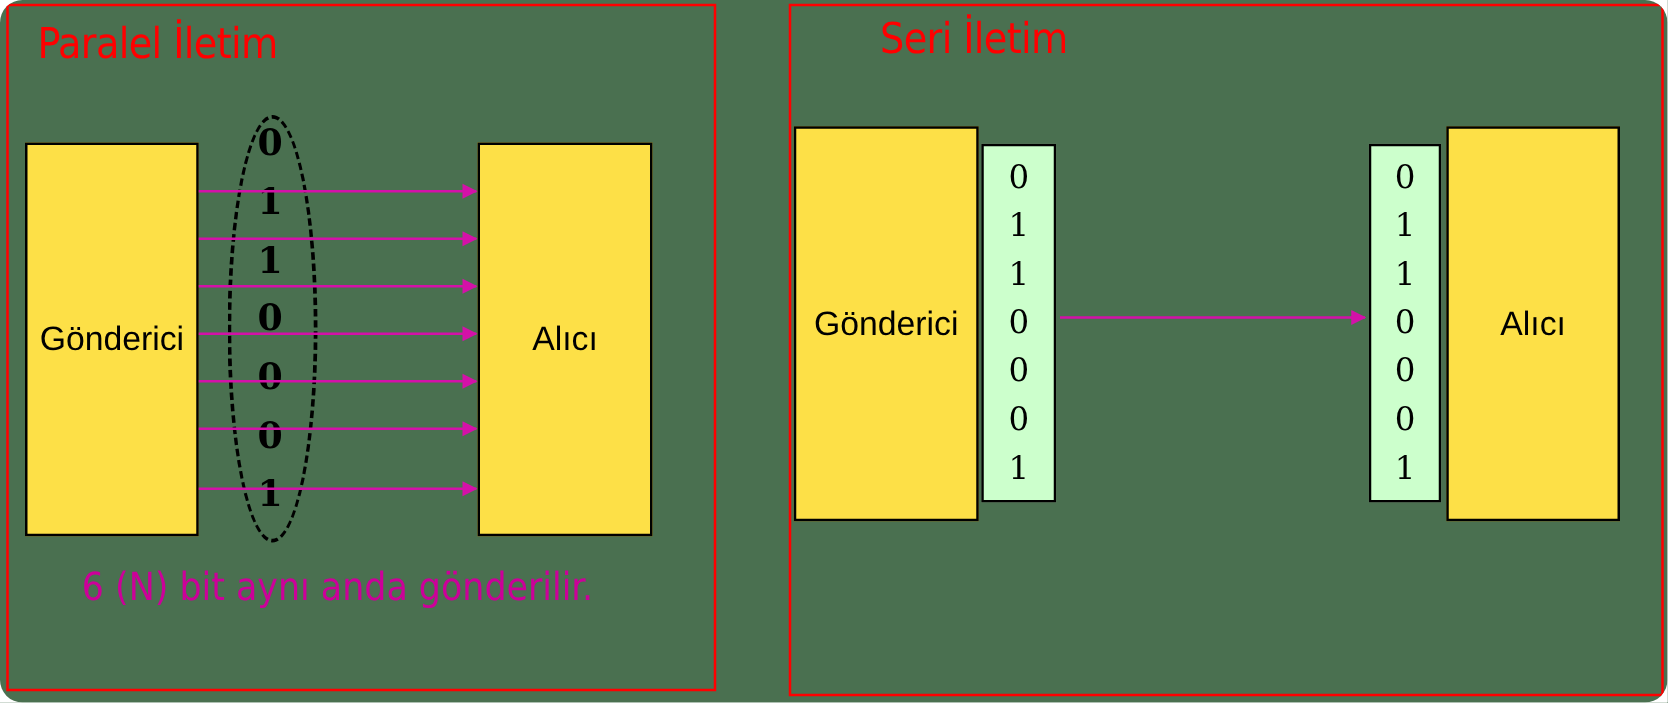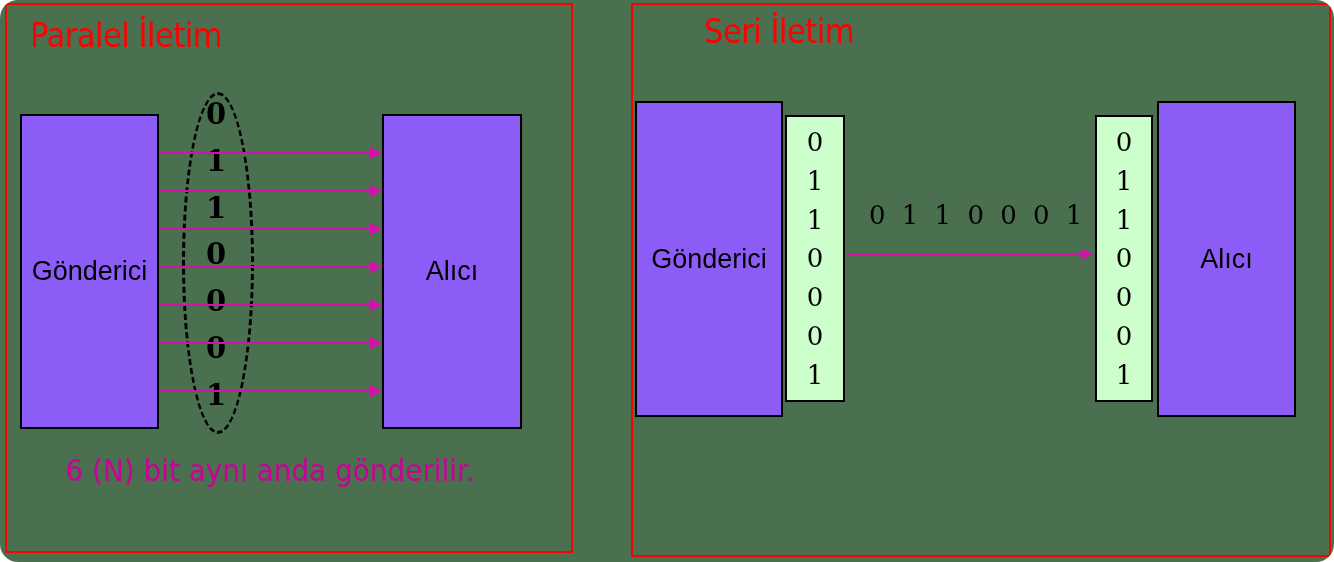--- a/index.html
+++ b/index.html
@@ -33,21 +33,21 @@
     font-stretch: condensed;
     letter-spacing: -0.5px;
     white-space: nowrap;
   }
   #title-parallel { left: 30px;  top: 18px; }
   #title-serial   { left: 656px; top: 14px; margin-left: 48px; }
 
   .node-box {
     position: absolute;
     box-sizing: border-box;
-    background: #8b5cf6;
+    background: #fde047;
     border: 2px solid #000000;
     display: flex;
     align-items: center;
     justify-content: center;
     color: #000000;
     font-size: 27px;
     font-family: "Liberation Sans", sans-serif;
   }
 
   
@@ -204,21 +204,20 @@
   <div class="bit-strip" id="s-strip-sender">
     <span class="bit">0</span>
     <span class="bit">1</span>
     <span class="bit">1</span>
     <span class="bit">0</span>
     <span class="bit">0</span>
     <span class="bit">0</span>
     <span class="bit">1</span>
   </div>
 
-  <div id="s-stream-label">0 1 1 0 0 0 1</div>
 
   <div class="wire" id="s-wire"></div>
 
   <div class="bit-strip" id="s-strip-receiver">
     <span class="bit">0</span>
     <span class="bit">1</span>
     <span class="bit">1</span>
     <span class="bit">0</span>
     <span class="bit">0</span>
     <span class="bit">0</span>

